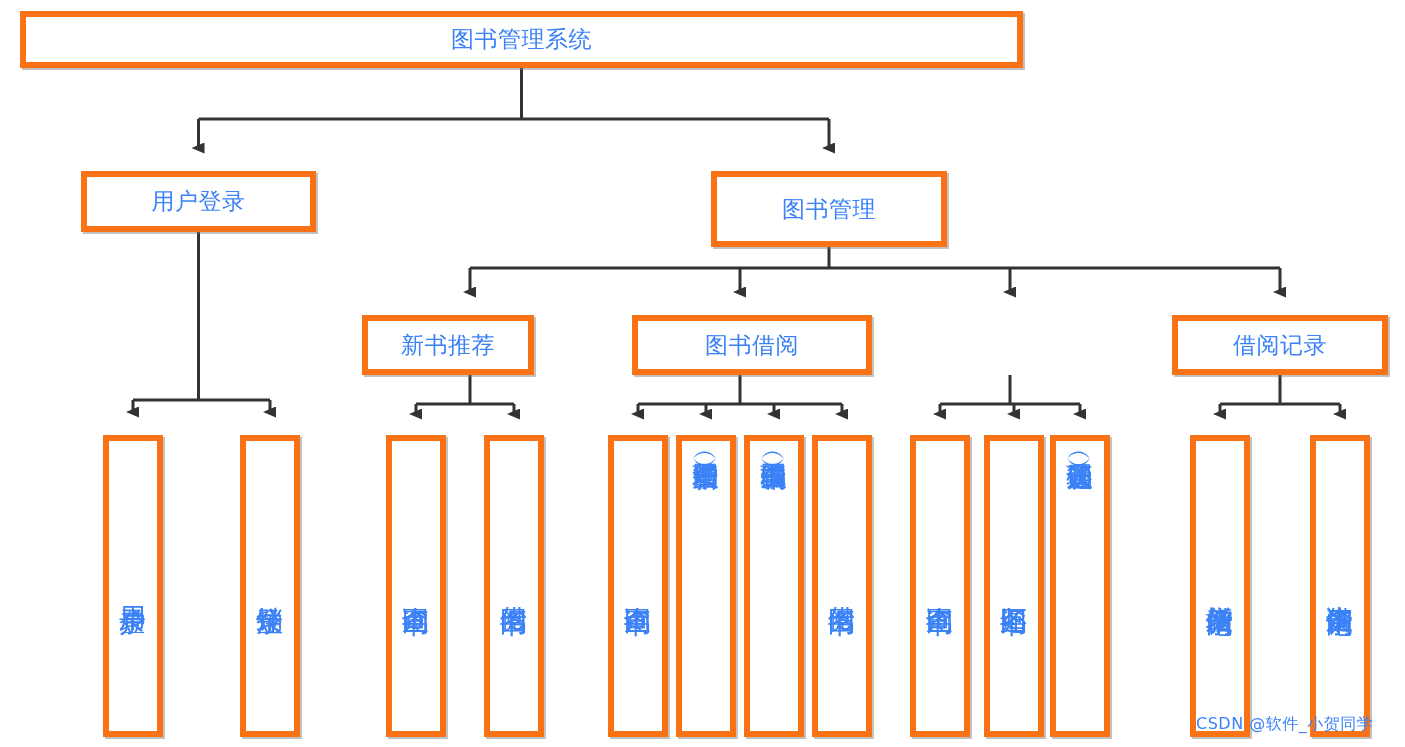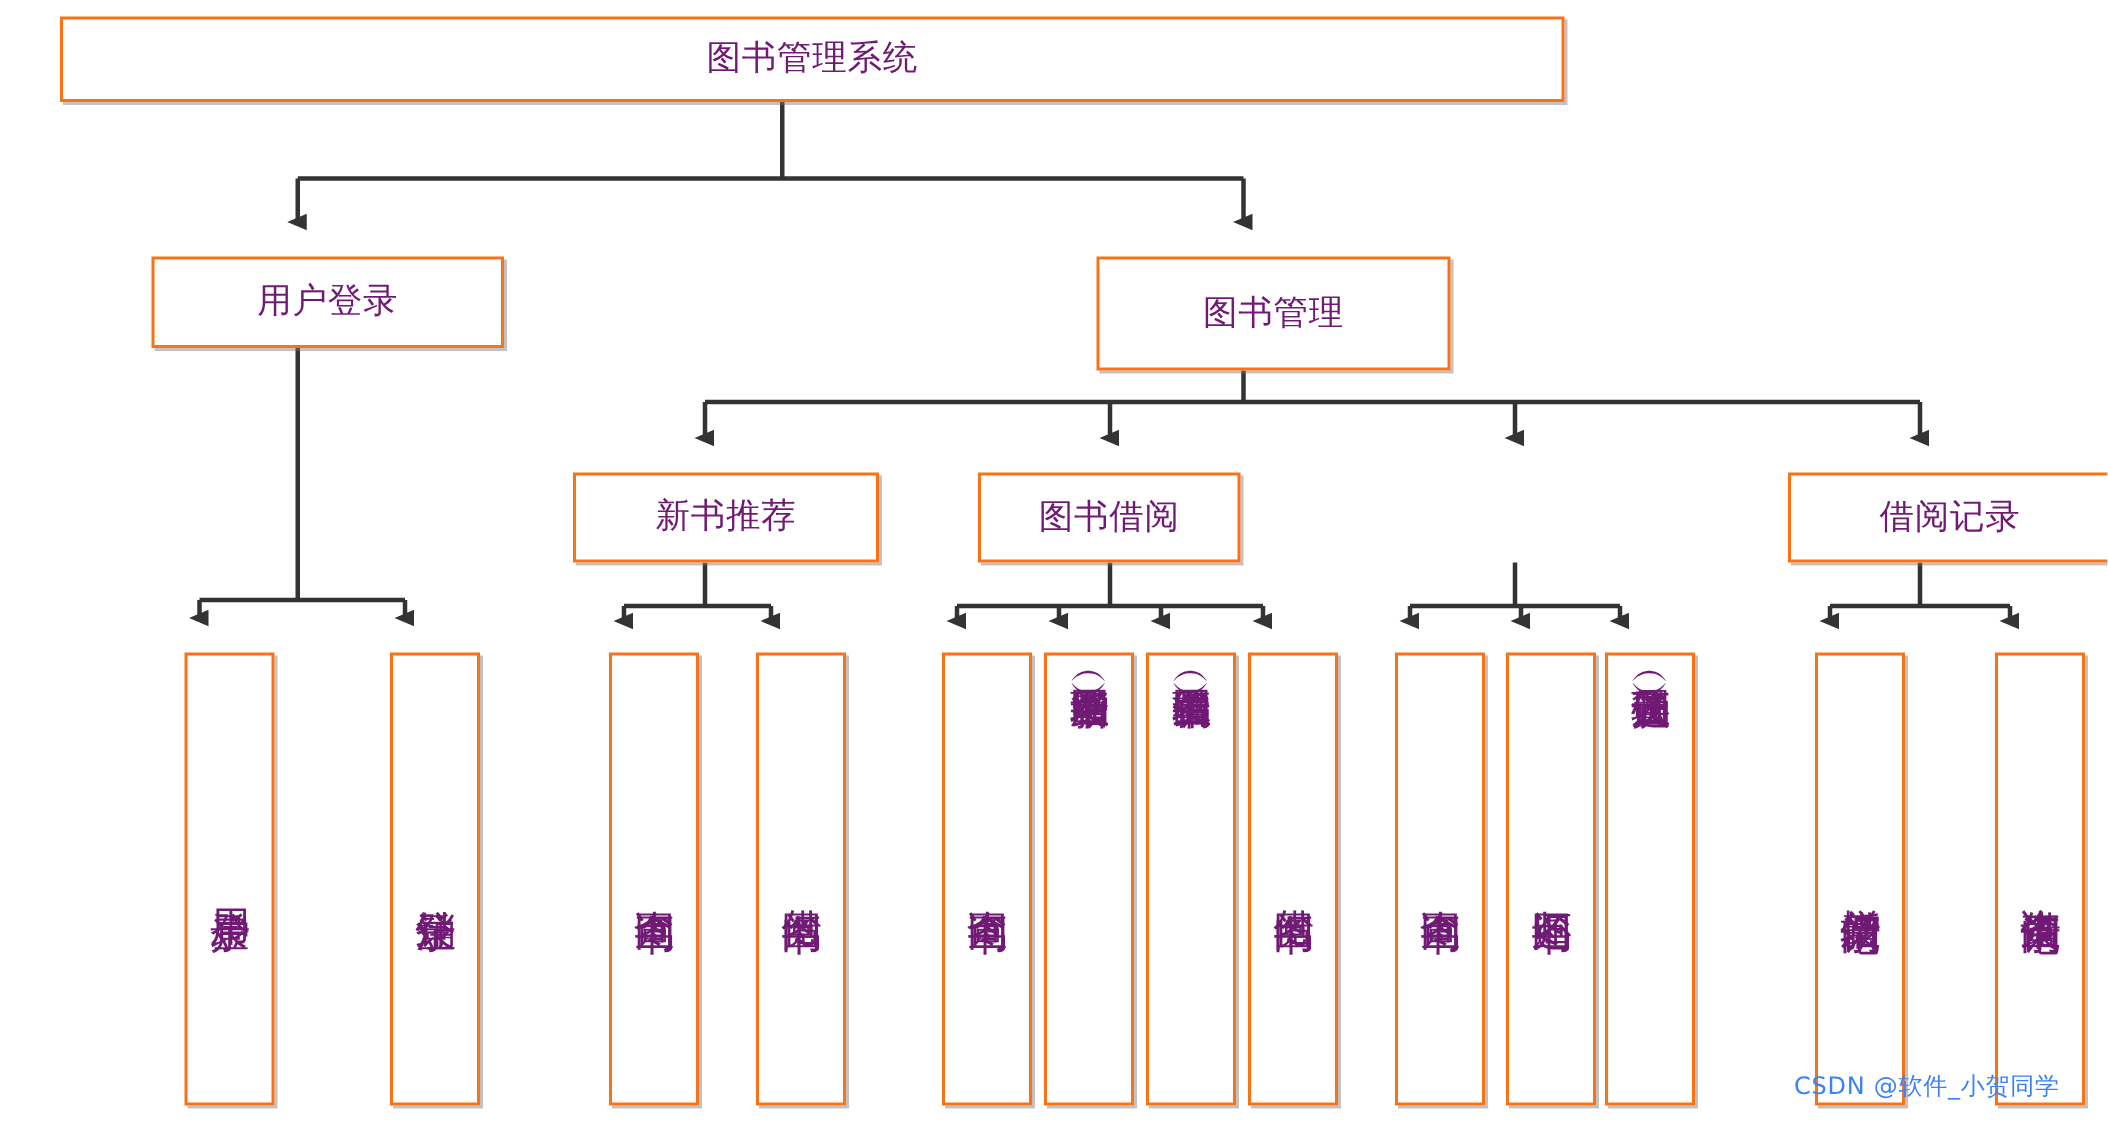--- a/index.html
+++ b/index.html
@@ -20,28 +20,27 @@
   #edges {
     position: absolute;
     left: 0;
     top: 0;
     width: 1405px;
     height: 747px;
   }
   .node {
     position: absolute;
     box-sizing: border-box;
-    border: 2px solid #f97316;
+    border: 6px solid #f97316;
     background: #ffffff;
-    color: #701a75;
+    color: #3b82f6;
     display: flex;
     align-items: center;
     justify-content: center;
     box-shadow: 2px 2px 0 rgba(120,120,120,0.45);
-    margin-left: 20px;
   }
   .node .label {
     display: block;
     line-height: 1.05;
     letter-spacing: 0.5px;
     white-space: nowrap;
   }
   .node.horiz .label {
     font-size: 23px;
   }
@@ -131,24 +130,24 @@
     <span class="label">图书管理系统</span>
   </div>
 
   <div class="node horiz" style="left: 81px; top: 171px; width: 235px; height: 61px;">
     <span class="label">用户登录</span>
   </div>
   <div class="node horiz" style="left: 711px; top: 171px; width: 236px; height: 76px;">
     <span class="label">图书管理</span>
   </div>
 
-  <div class="node horiz" style="left: 362px; top: 315px; width: 204px; height: 60px; font-family: Liberation Mono, monospace;">
+  <div class="node horiz" style="left: 362px; top: 315px; width: 172px; height: 60px;">
     <span class="label">新书推荐</span>
   </div>
-  <div class="node horiz" style="left: 632px; top: 315px; width: 175px; height: 60px; align-items: center;">
+  <div class="node horiz" style="left: 632px; top: 315px; width: 240px; height: 60px; align-items: center;">
     <span class="label">图书借阅</span>
   </div>
   <div class="node horiz" style="left: 1172px; top: 315px; width: 216px; height: 60px;">
     <span class="label">借阅记录</span>
   </div>
 
   <div class="node leaf" style="left: 103px; top: 435px; width: 60px; height: 302px; align-items: center;">
     <span class="label">用户登录</span>
   </div>
   <div class="node leaf" style="left: 240px; top: 435px; width: 60px; height: 302px; align-items: center;">

